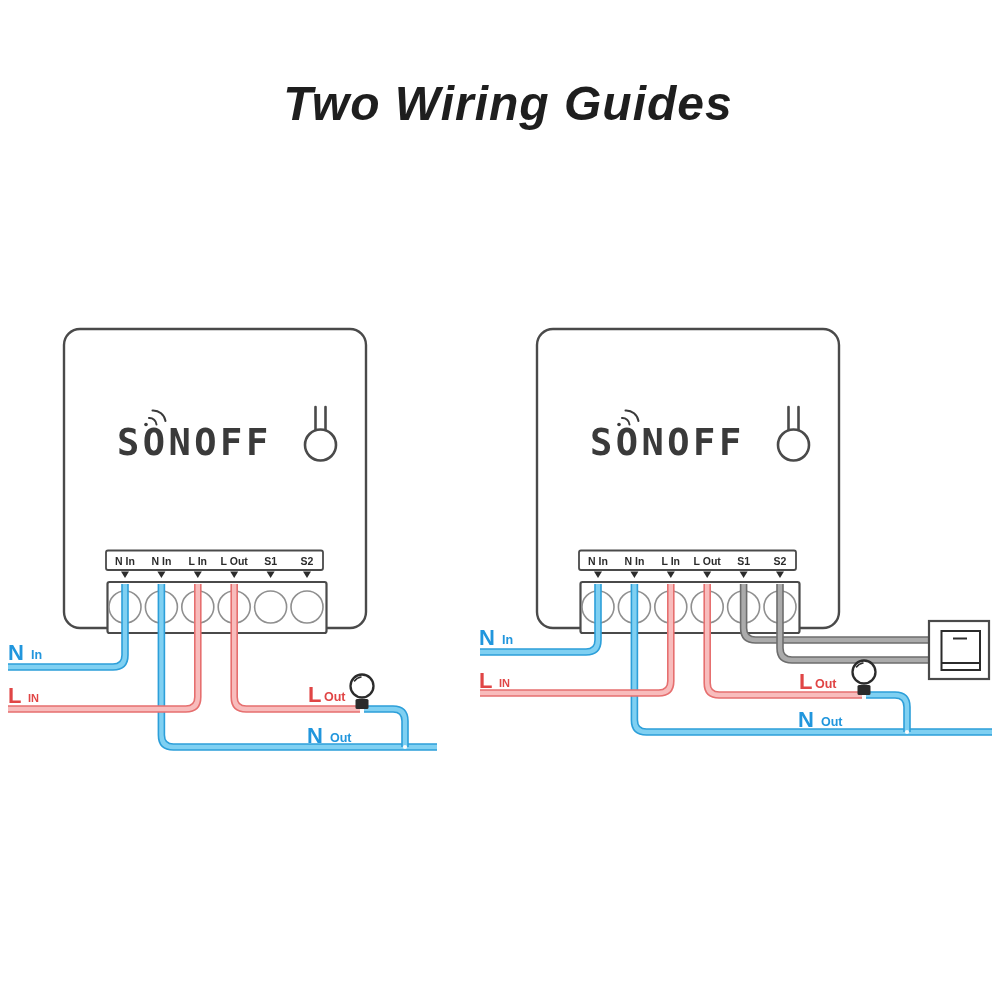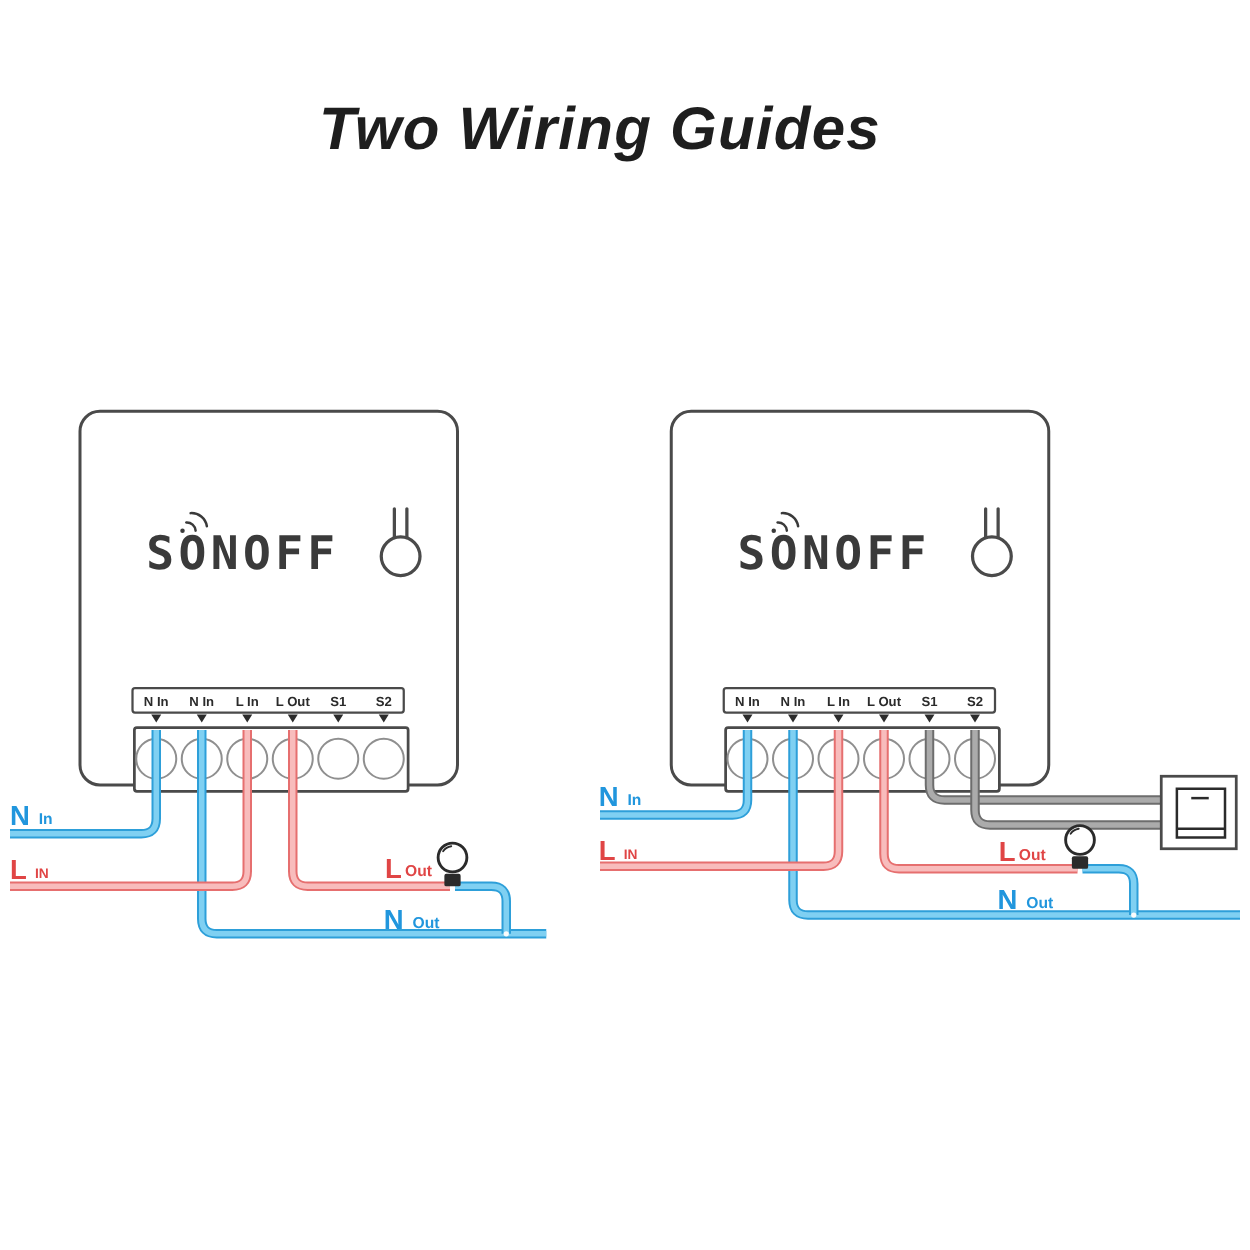--- a/index.html
+++ b/index.html
@@ -1,20 +1,20 @@
 <!DOCTYPE html>
 <html><head>
 <meta charset="utf-8">
 <style>
   html,body{margin:0;padding:0;background:#fff;}
   .canvas{position:relative;width:1000px;height:1000px;background:#ffffff;overflow:hidden;
           font-family:"Liberation Sans",sans-serif;}
   .title{position:absolute;top:76px;left:0;width:960px;margin:0;text-align:center;
          font-family:"Liberation Sans",sans-serif;font-style:italic;font-weight:bold;
-         font-size:48px;letter-spacing:1px;color:#1e1e1e;}
+         font-size:48px;letter-spacing:1px;color:#1e1e1e;padding-left:28px;}
   svg{position:absolute;left:0;top:0;}
   .device{fill:#fff;stroke-width:2.4;}
   .strip{fill:#fff;stroke-width:1.8;}
   .block{fill:#fff;stroke-width:2.2;}
   .tcircle{fill:#fff;stroke-width:1.6;}
   .tlabel{font-family:"Liberation Sans",sans-serif;font-weight:bold;font-size:10.5px;}
   .logo{font-family:"DejaVu Sans Mono",monospace;font-weight:bold;font-size:37px;letter-spacing:3.5px;}
   .wifi{fill:none;stroke-width:2;stroke-linecap:round;}
   .hang{fill:none;stroke-width:2.6;stroke-linecap:round;}
   .wire-casing{fill:none;stroke-width:7.6;}

